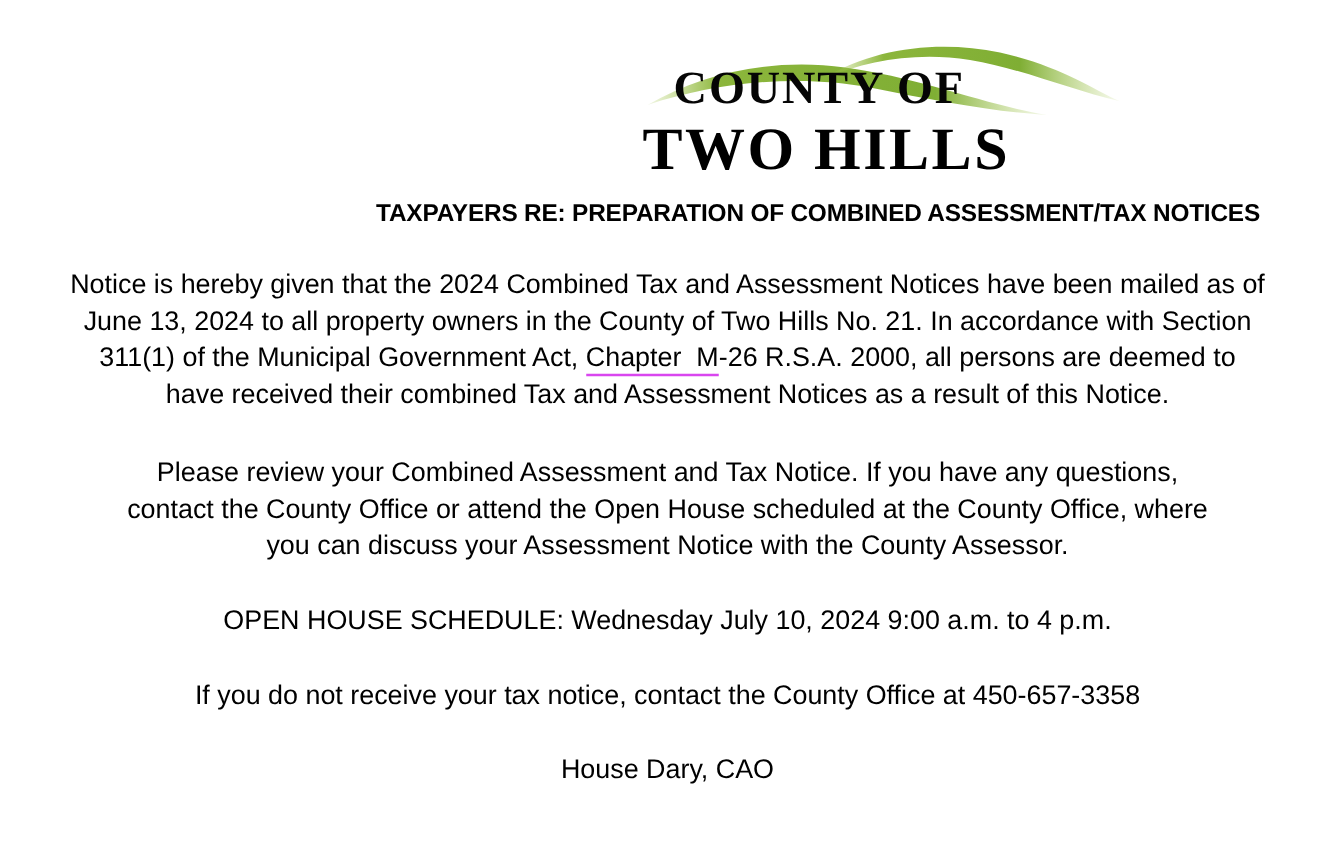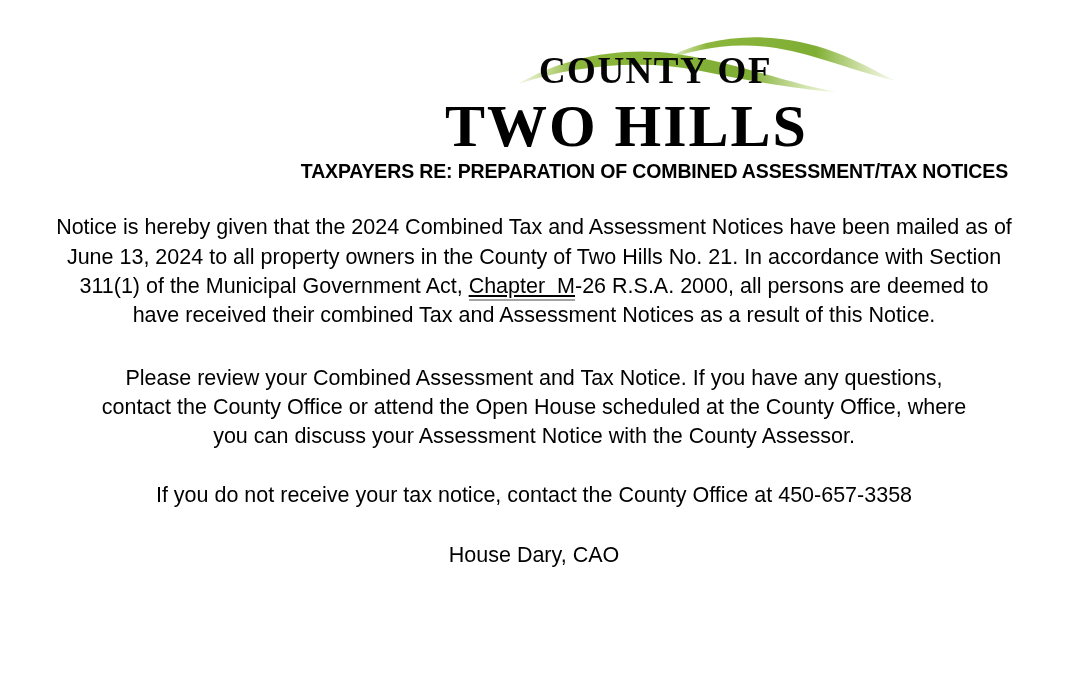--- a/index.html
+++ b/index.html
@@ -55,21 +55,21 @@
   }
 
   .logo-two-hills {
     position: absolute;
     left: 0;
     top: 96px;
     width: 808px;
     text-align: right;
     font-family: "Liberation Serif", serif;
     font-weight: bold;
-    font-size: 60px;
+    font-size: 48px;
     letter-spacing: 2px;
     line-height: 1;
     color: #000000;
     white-space: nowrap;
   }
 
   
   .notice-body {
     position: relative;
     width: 1068px;
@@ -117,24 +117,23 @@
   }
 
   .line-signature {
     padding: 0 40px;
     margin-top: 30px;
   }
 
   
   .blue-underline {
     color: #000000;
-    border-bottom: 2px solid #a3a3a3;
+    border-bottom: 2px solid #d946ef;
     padding-bottom: 1px;
     white-space: pre;
-    text-decoration: underline;
   }
 </style>
 </head>
 <body>
 
 <div class="notice-page">
 
   <div class="masthead">
 
     <svg class="logo-hills-svg" viewBox="0 0 400 70" aria-hidden="true">
@@ -162,19 +161,20 @@
   </div>
 
   <div class="notice-body">
 
     <h1 class="headline">TAXPAYERS RE: PREPARATION OF COMBINED ASSESSMENT/TAX NOTICES</h1>
 
     <p class="para para-1"><span>Notice is hereby given that the 2024 Combined Tax and Assessment Notices have been mailed as of June 13, 2024 to all property owners in the County of Two Hills No. 21.  In accordance with Section 311(1) of the Municipal Government Act, </span><span class="blue-underline">Chapter  M</span><span>-26 R.S.A. 2000, all persons are deemed to have received their combined Tax and Assessment Notices as a result of this Notice.</span></p>
 
     <p class="para para-2">Please review your Combined Assessment and Tax Notice.  If you have any questions, contact the County Office or attend the Open House scheduled at the County Office, where you can discuss your Assessment Notice with the County Assessor.</p>
 
+    <p class="para line-open-house">OPEN HOUSE SCHEDULE: Wednesday July 10, 2024 9:00 a.m. to 4 p.m.</p>
 
     <p class="para line-contact">If you do not receive your tax notice, contact the County Office at 450-657-3358</p>
 
     <p class="para line-signature">House Dary, CAO</p>
 
   </div>
 </div>
 
 </body></html>

